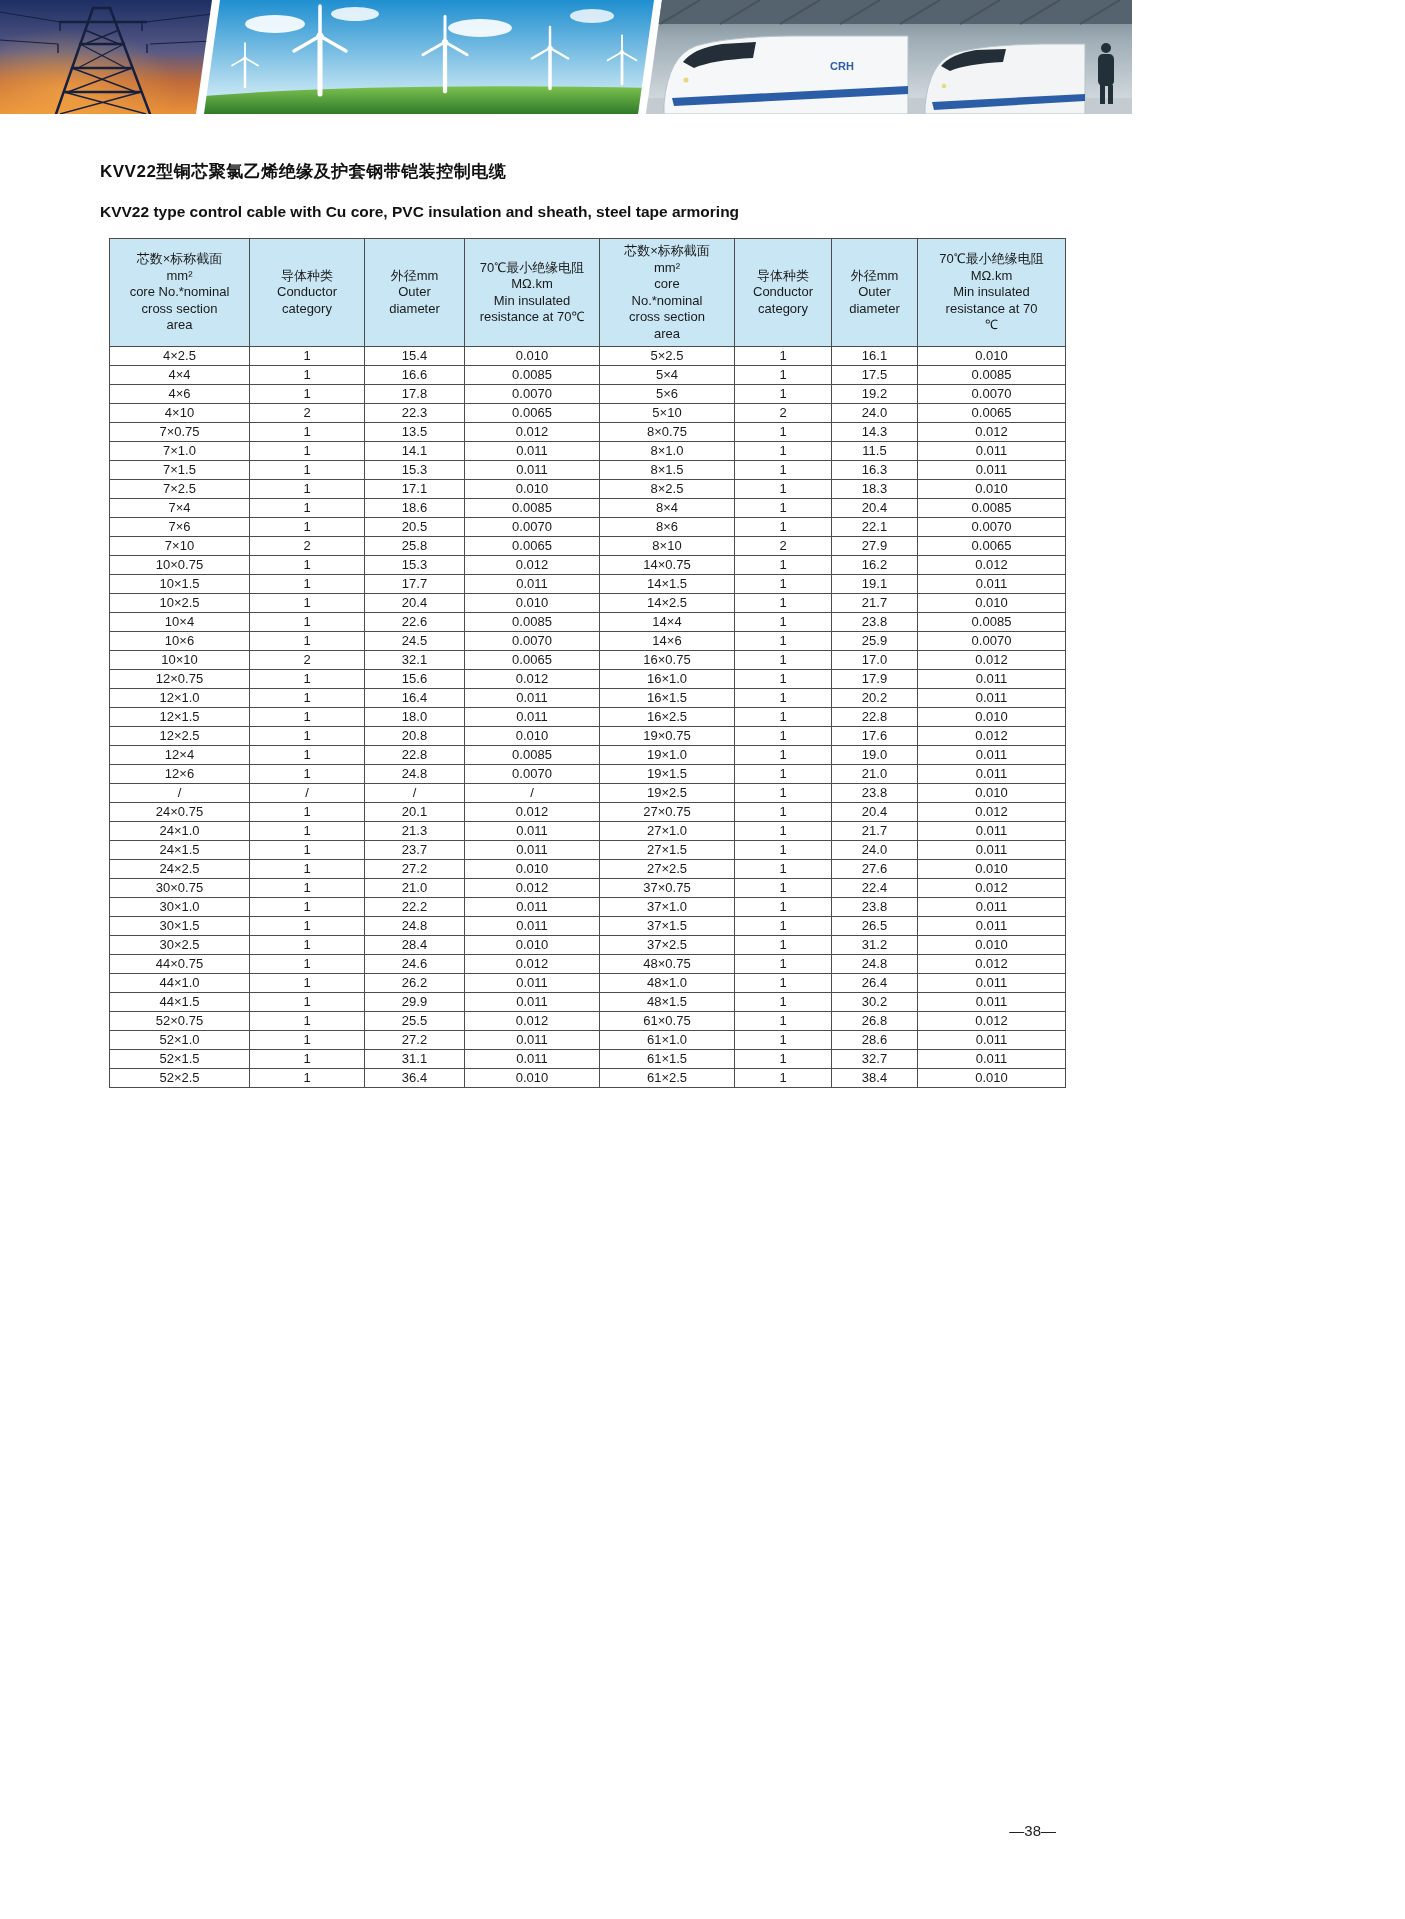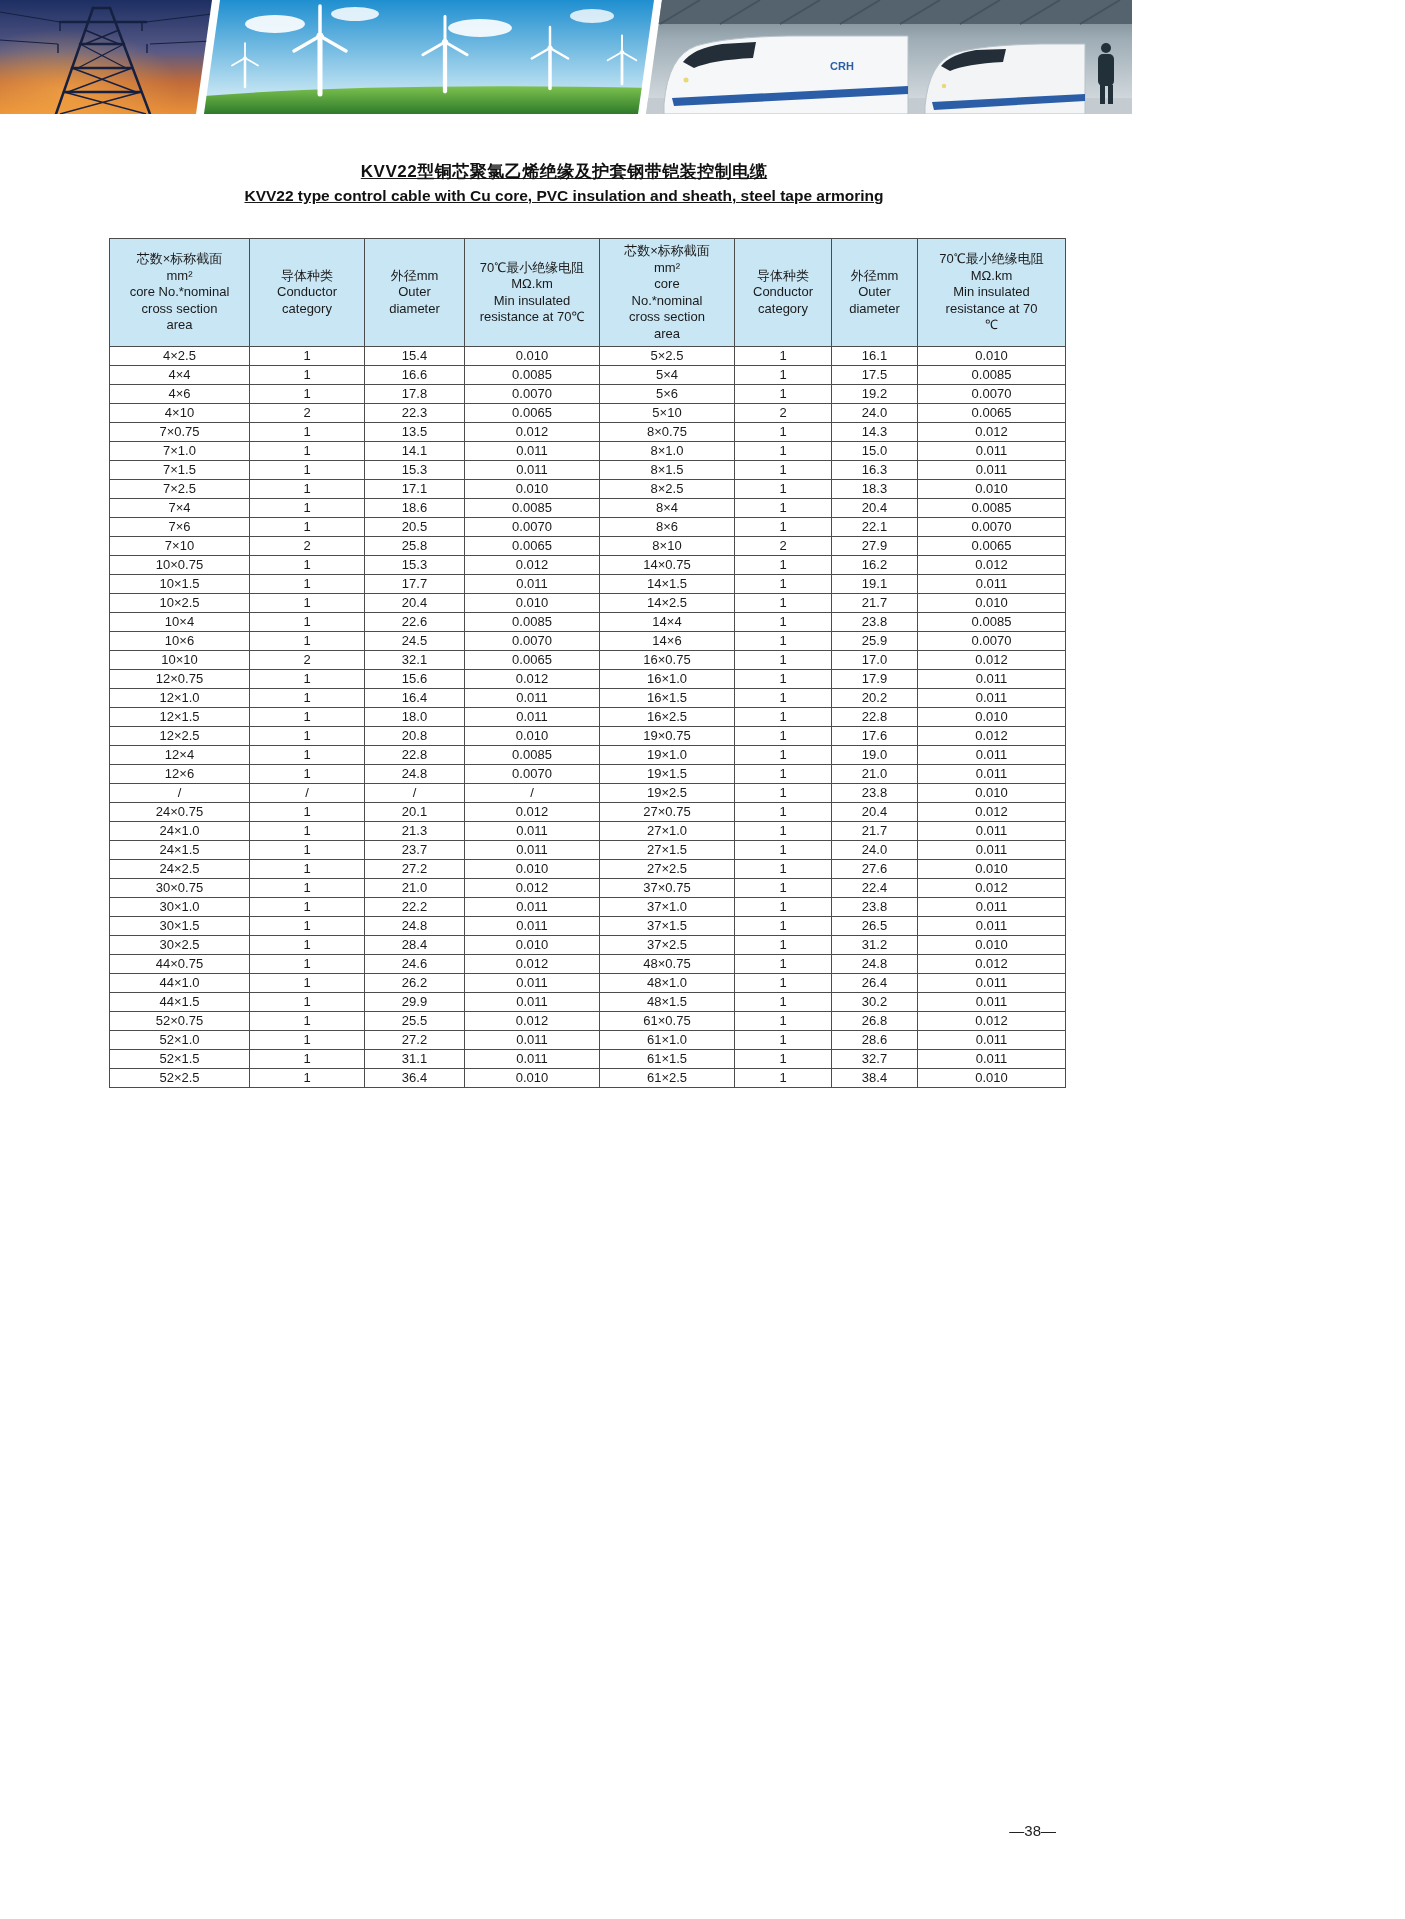--- a/index.html
+++ b/index.html
@@ -9,26 +9,25 @@
     position: relative;
     font-family: "Liberation Sans", sans-serif;
     color: #1a1a1a;
     overflow: hidden;
   }
   .banner {
     position: absolute; top: 0; left: 0;
     width: 1405px; height: 98px;
   }
   .title-block {
-    position: absolute; top: 160px; left: 86px; width: 956px;
-    text-align: center;
-    text-decoration: underline;
+    position: absolute; top: 160px; left: 100px; width: 956px;
+    text-align: left;
   }
   .title-zh { font-size: 17px; font-weight: bold; letter-spacing: 0.5px; color: #111; }
-  .title-en { font-size: 15.5px; font-weight: bold; margin-top: 4px; color: #111; }
+  .title-en { font-size: 15.5px; font-weight: bold; margin-top: 20px; color: #111; }
   .table-wrap { position: absolute; top: 238px; left: 100px; width: 958px; padding-left: 9px; }
   table.spec {
     border-collapse: collapse; table-layout: fixed; width: 956px;
     border: 1px solid #4c4c4c;
   }
   table.spec th, table.spec td {
     border: 1px solid #4c4c4c;
     text-align: center; vertical-align: middle;
     overflow: hidden;
   }
@@ -291,21 +290,21 @@
           <td>14.3</td>
           <td>0.012</td>
         </tr>
         <tr>
           <td>7×1.0</td>
           <td>1</td>
           <td>14.1</td>
           <td>0.011</td>
           <td>8×1.0</td>
           <td>1</td>
-          <td>15.0</td>
+          <td>11.5</td>
           <td>0.011</td>
         </tr>
         <tr>
           <td>7×1.5</td>
           <td>1</td>
           <td>15.3</td>
           <td>0.011</td>
           <td>8×1.5</td>
           <td>1</td>
           <td>16.3</td>

